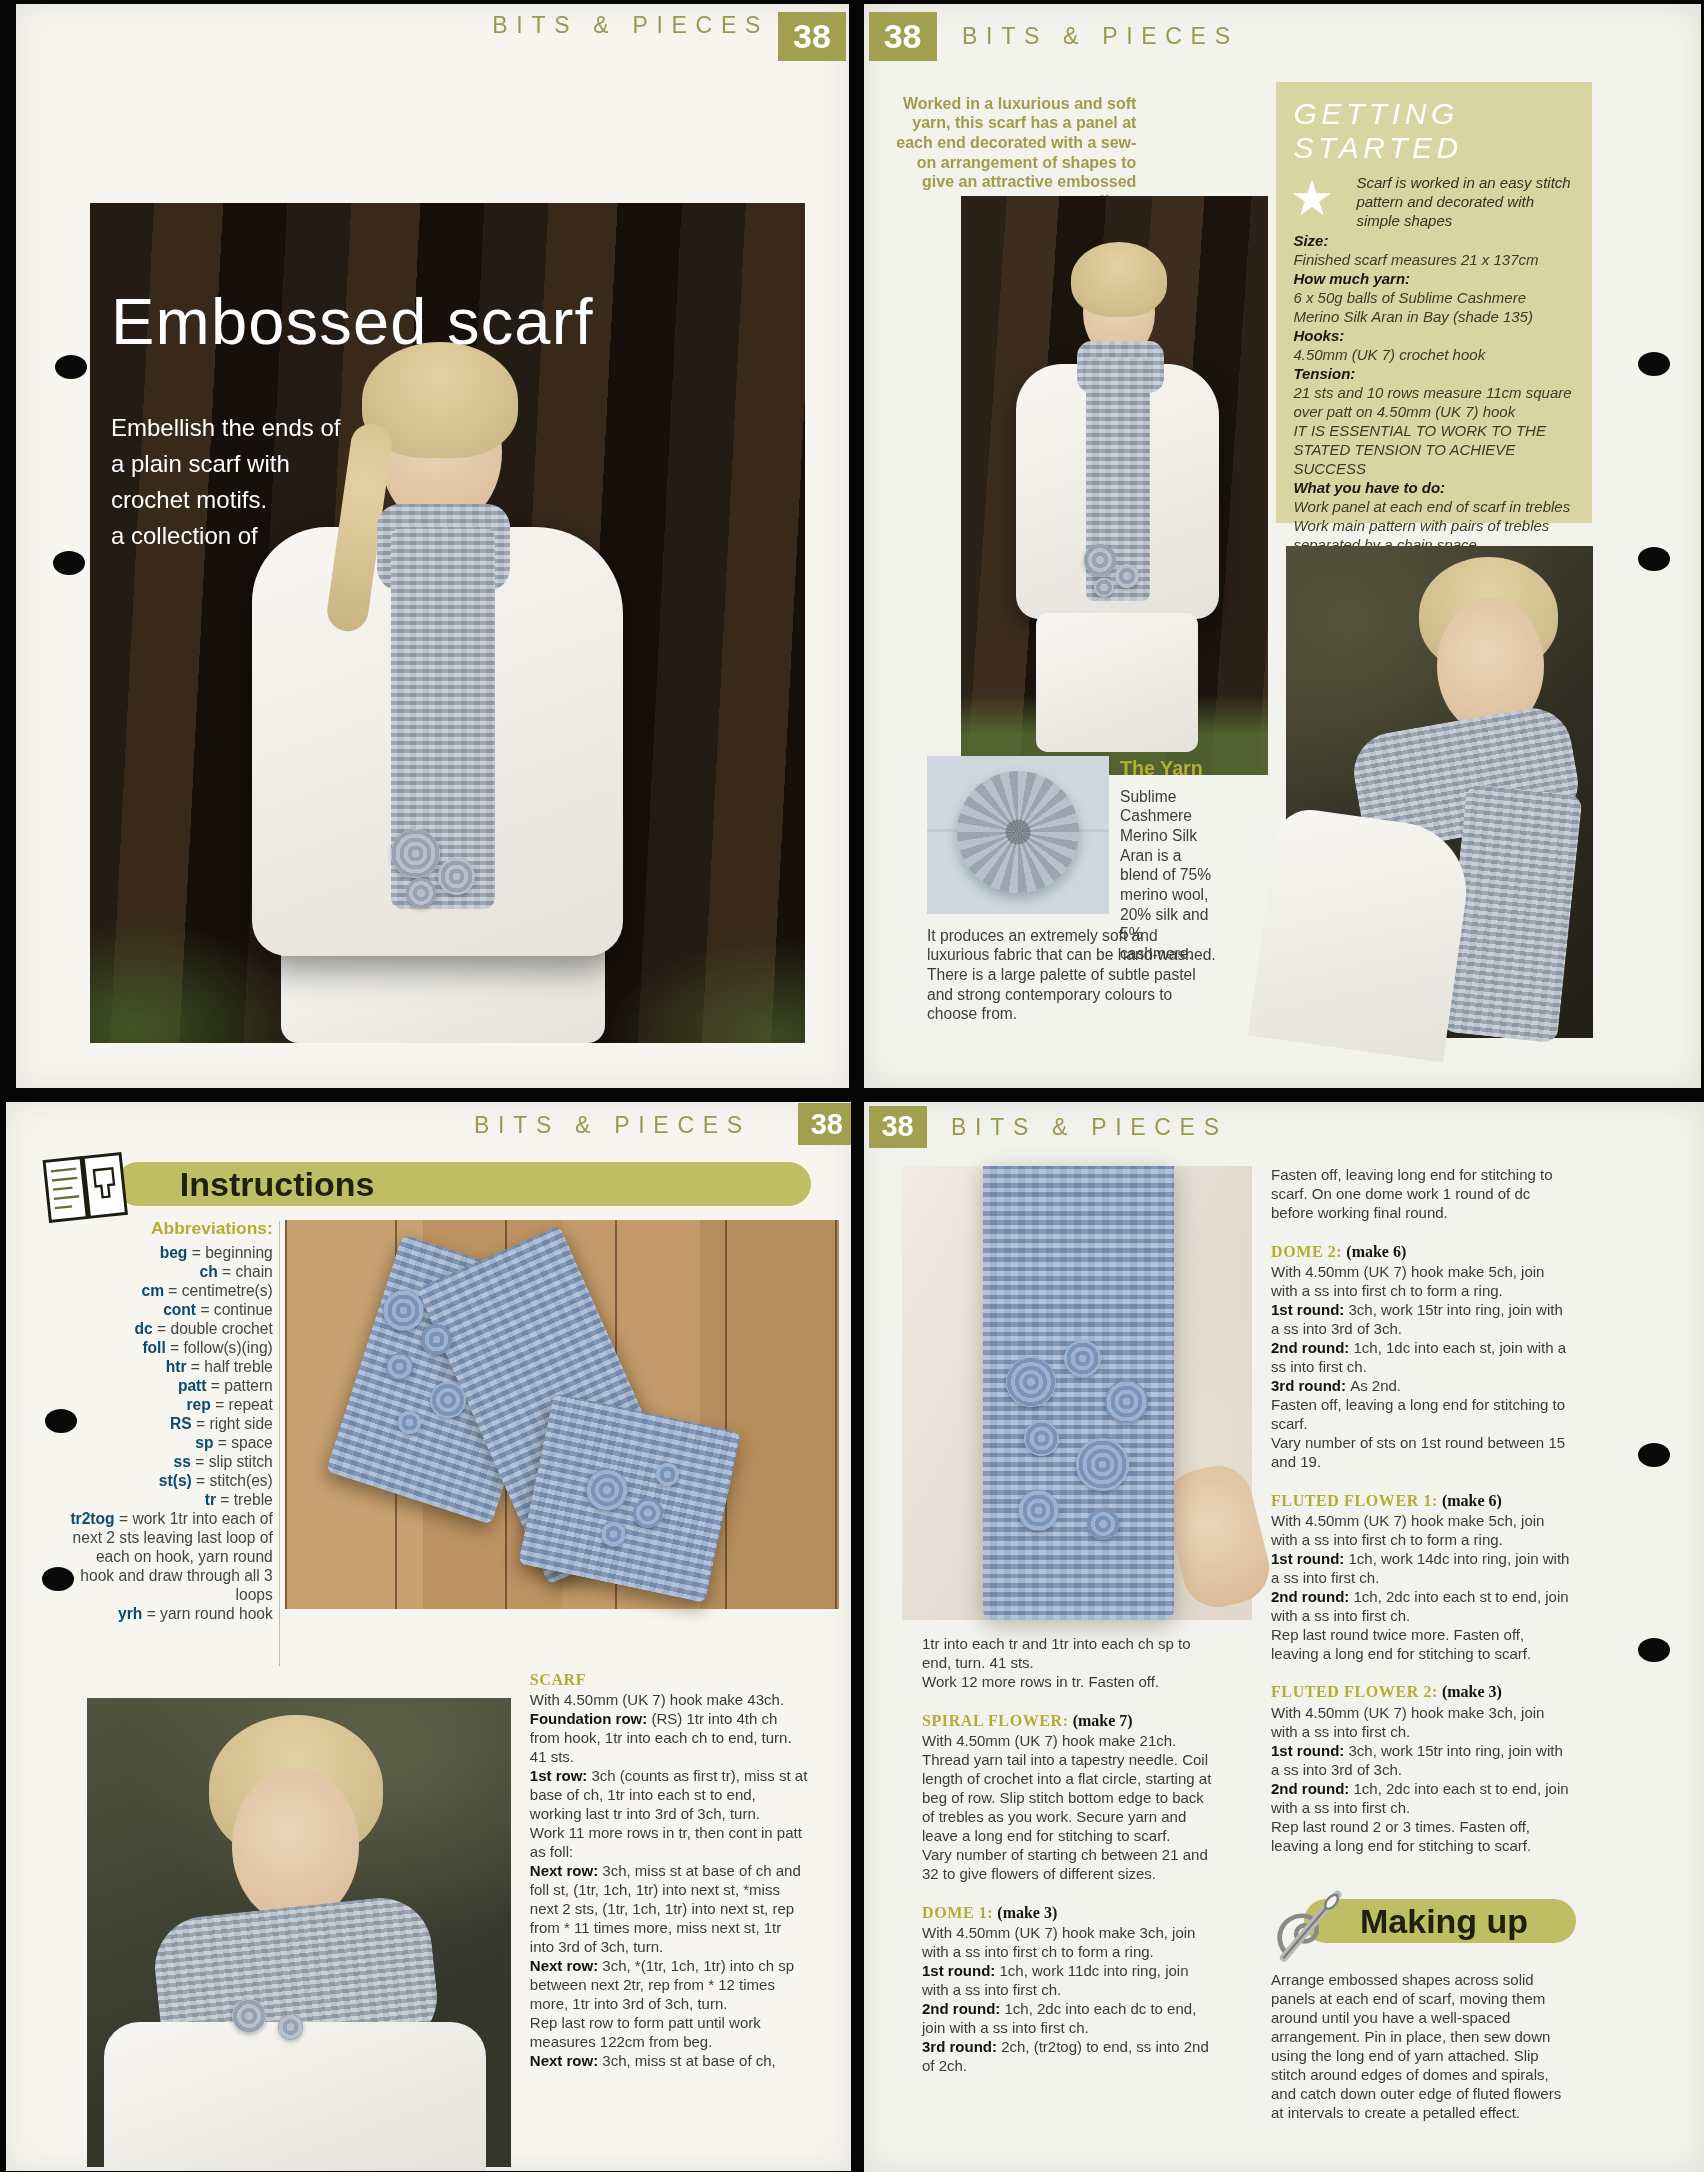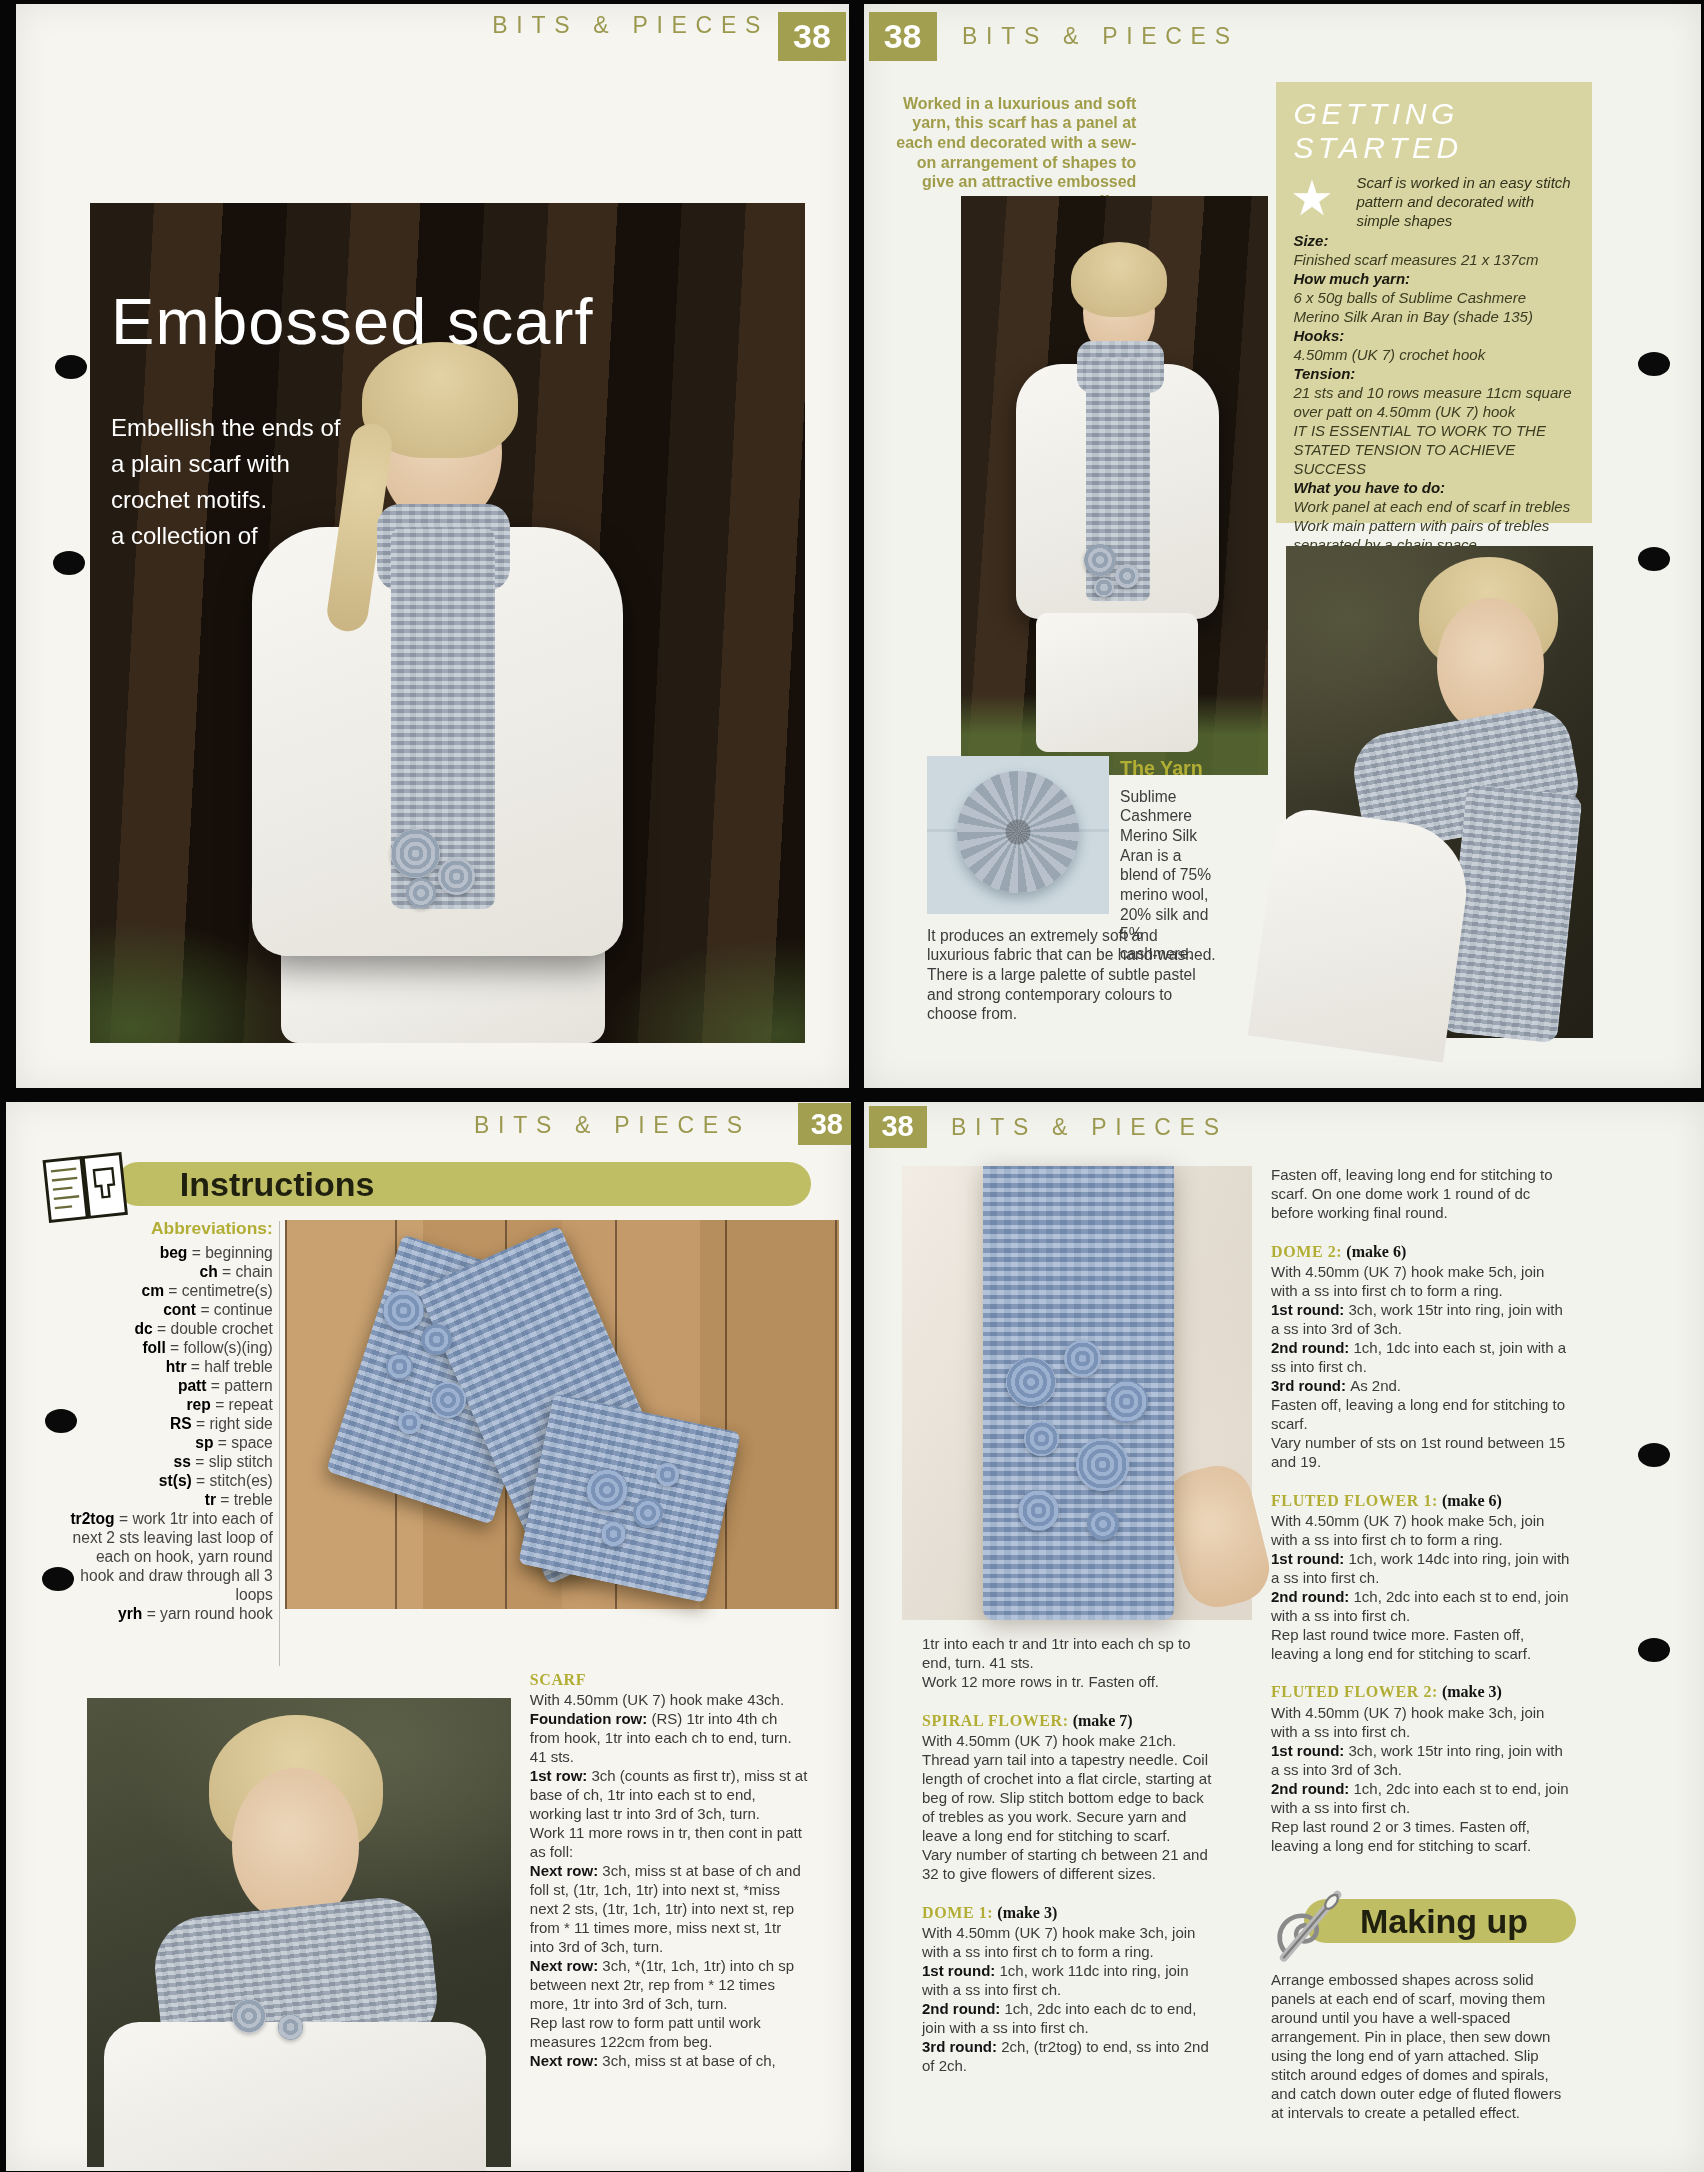--- a/index.html
+++ b/index.html
@@ -75,21 +75,21 @@
   
   .banner{position:absolute;height:44px;background:#c0be65;border-radius:28px;display:flex;align-items:center;}
   .banner .btxt{font-size:34px;font-weight:700;color:#20200f;}
   .bicon{position:absolute;z-index:3;}
   
   .abbr-title{position:absolute;left:70px;top:116px;width:197px;text-align:right;
     font-size:17.4px;font-weight:700;color:#b2ae35;}
   .abbrs{position:absolute;left:58px;top:141px;width:209px;text-align:right;
     font-size:15.6px;line-height:19px;color:#444;}
   .abbrs .row{margin:0;}
-  .abbrs strong{color:#000000;}
+  .abbrs strong{color:#0c4a6e;}
   .divider{position:absolute;left:273px;top:119px;width:1.7px;height:445px;background:#bdbdb4;}
   .bl-photo{position:absolute;left:279px;top:118px;width:554px;height:389px;margin:0;
     background:
       repeating-linear-gradient(90deg, rgba(60,38,20,.55) 0 2.3px, rgba(0,0,0,0) 2.3px 110px),
       linear-gradient(90deg,#c9a171 0 25%,#bd9362 25% 50%,#c49a6a 50% 75%,#b68d5c 75%),#c09768;}
   .bl-closeup{position:absolute;left:81px;top:596px;width:424px;height:469px;margin:0;
     background:
       radial-gradient(324px 243px at 70% 10%, #5d6048, rgba(93,96,72,0) 80%),
       linear-gradient(160deg,#51543e,#34362a 70%);}
   .col{position:absolute;font-size:15px;line-height:19px;color:#3a3a3a;}

